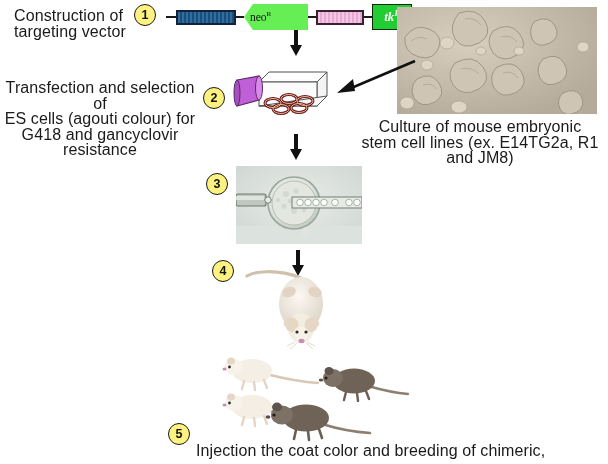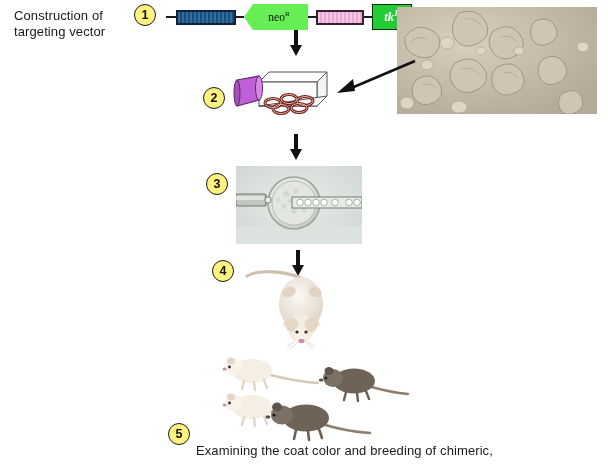--- a/index.html
+++ b/index.html
@@ -10,21 +10,21 @@
     color:#111;
     position:relative;
     overflow:hidden;
     -webkit-font-smoothing:antialiased;
   }
   .stage{position:absolute;left:0;top:0;width:608px;height:464px;}
   .abs{position:absolute;}
 
   
   .txt{
-    font-size:13px;
+    font-size:16px;
     line-height:15.5px;
     color:#1a1a1a;
     white-space:pre-line;
     letter-spacing:.1px;
   }
   .txt-c{text-align:center;}
   .txt-l{text-align:left;}
 
   
   .step{
@@ -57,21 +57,21 @@
     width:48px;
     border-color:#3a2030;
     background:
       repeating-linear-gradient(90deg,#f4c8e4 0 2px,#e7a8d3 2px 4px);
   }
   .neo{
     position:relative;
     width:64px;height:26px;
     background:#66ee55;
     clip-path:polygon(100% 0,100% 100%,14% 100%,0 50%,14% 0);
-    display:flex;align-items:center;justify-content:center;
+    display:flex;align-items:center;
     padding-left:6px;box-sizing:border-box;
   }
   .neo span{font-size:11.5px;color:#111;font-family:"Liberation Serif",serif;}
   .tk{
     width:40px;height:26px;
     background:#22cc33;
     border:1.6px solid #0a2a0a;
     box-sizing:border-box;
     display:flex;align-items:center;justify-content:center;
   }
@@ -171,20 +171,23 @@
     </svg>
   </div>
 
   <div class="abs" style="left:333px;top:59px;">
     <svg class="arrow-diag" viewBox="0 0 84 40">
       <line x1="82" y1="2" x2="16" y2="30" stroke="#111" stroke-width="2.6"></line>
       <polygon points="4,34 20,20 22,32" fill="#111"></polygon>
     </svg>
   </div>
 
+  <div class="abs txt txt-c" style="left:2px;top:80px;width:196px;">Transfection and selection of
+ES cells (agouti colour) for
+G418 and gancyclovir resistance</div>
 
   <div class="abs" style="left:203px;top:87px;">
     <div class="step">2</div>
   </div>
 
   <div class="abs" style="left:233px;top:68px;">
     <svg class="flask" viewBox="0 0 96 50">
       <g stroke="#555" stroke-width="1" fill="none">
         <polygon points="26,14 84,14 94,4 36,4" fill="#fdfdfd"></polygon>
         <polygon points="84,14 94,4 94,28 84,38" fill="#f4f4f4"></polygon>
@@ -206,20 +209,22 @@
       <g fill="none" stroke="#e6b88a" stroke-width="1">
         <ellipse cx="40" cy="35" rx="8" ry="4.5"></ellipse>
         <ellipse cx="56" cy="31" rx="8" ry="4.5"></ellipse>
         <ellipse cx="72" cy="33" rx="8" ry="4.5"></ellipse>
         <ellipse cx="48" cy="41" rx="8" ry="4.5"></ellipse>
         <ellipse cx="66" cy="40" rx="8" ry="4.5"></ellipse>
       </g>
     </svg>
   </div>
 
+  <div class="abs txt txt-c" style="left:352px;top:119px;width:256px;">Culture of mouse embryonic
+stem cell lines (ex. E14TG2a, R1 and JM8)</div>
 
   <div class="abs" style="left:289px;top:134px;">
     <svg class="arrow-down" viewBox="0 0 14 26">
       <rect x="5" y="0" width="4" height="17" fill="#111"></rect>
       <polygon points="1,15 13,15 7,26" fill="#111"></polygon>
     </svg>
   </div>
 
 
   <div class="abs" style="left:206px;top:173px;">
@@ -365,17 +370,17 @@
       <ellipse cx="10" cy="19" rx="2.4" ry="1.8" fill="#5a4f46"></ellipse>
       <path d="M38,32 l-2,9 M50,33 l1,9 M61,31 l3,9" stroke="#6b5f54" stroke-width="2.6" stroke-linecap="round"></path>
     </svg>
   </div>
 
   <div class="abs" style="left:168px;top:423px;">
     <div class="step">5</div>
   </div>
 
   <div class="abs txt txt-l" style="left:196px;top:427px;width:404px;">
-    <div>Examining the coat color and breeding of chimeric,</div>
+    <div>Injection the coat color and breeding of chimeric,</div>
     
   </div>
 
 </div>
 
 </body></html>

